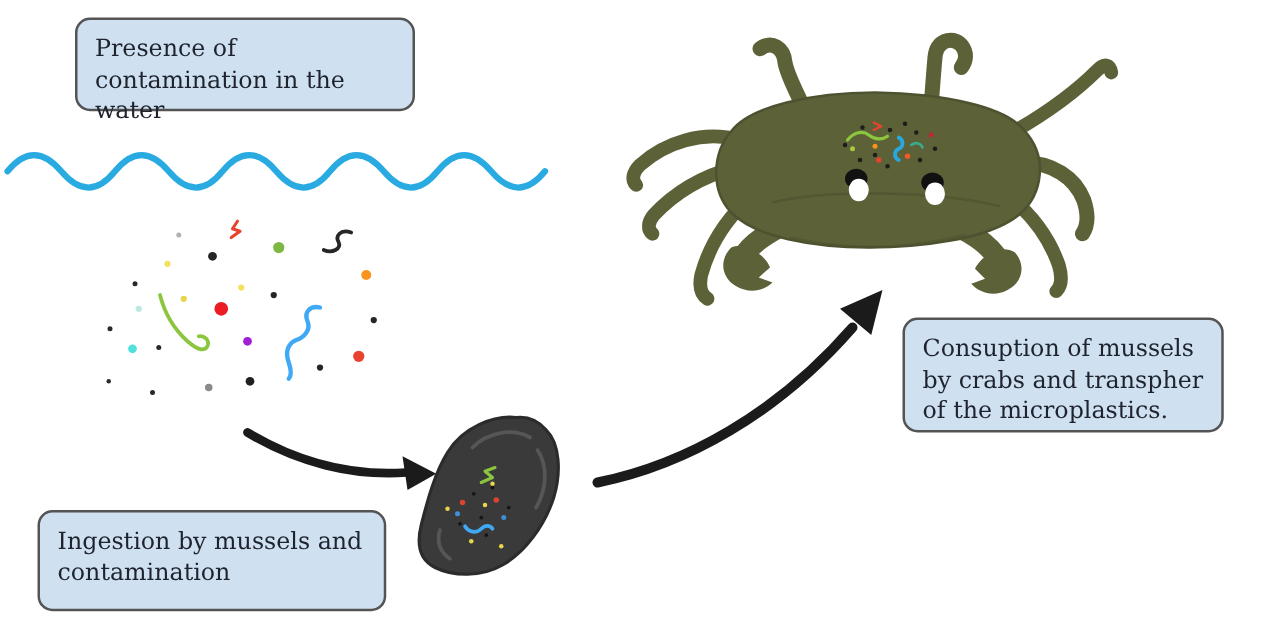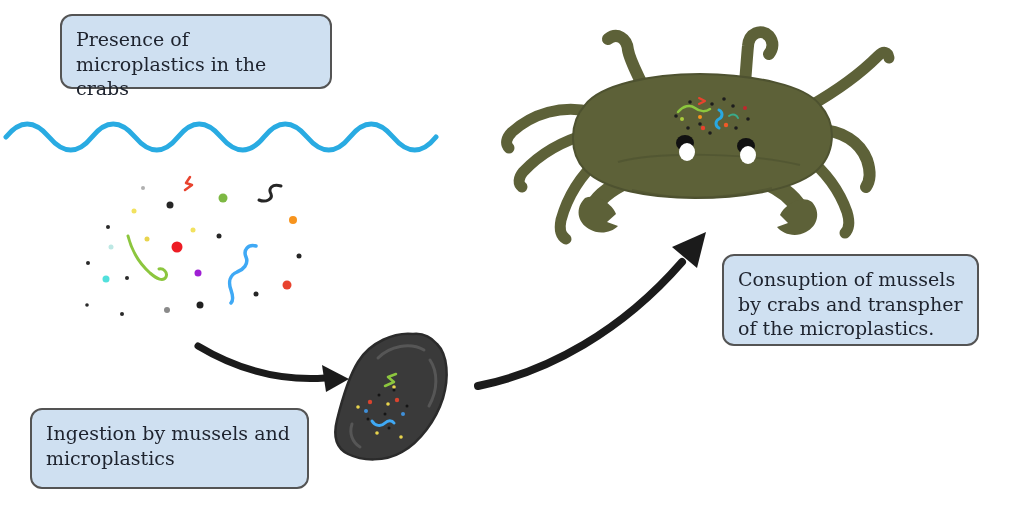--- a/index.html
+++ b/index.html
@@ -161,18 +161,18 @@
           <circle cx="700" cy="117" r="2" fill="#f7941d"></circle>
           <circle cx="745" cy="108" r="2" fill="#c1272d"></circle>
           <path d="M 678 112 C 683 106, 690 104, 695 108 C 700 112, 706 112, 710 109" stroke="#8cc63e" stroke-width="2.5" fill="none" stroke-linecap="round" stroke-linejoin="round"></path>
           <path d="M 719 110 C 723 112, 723 117, 719 119 C 715 121, 715 126, 719 128" stroke="#29a8e0" stroke-width="3" fill="none" stroke-linecap="round" stroke-linejoin="round"></path>
           <path d="M 699 98 l 6 3 l -6 3" stroke="#e8432e" stroke-width="2" fill="none" stroke-linecap="round" stroke-linejoin="round"></path>
           <path d="M 729 116 c 4 -3 8 -1 9 2" stroke="#3aaa8a" stroke-width="2" fill="none" stroke-linecap="round" stroke-linejoin="round"></path>
         </g>
     </g>
   </svg>
 
-  <div class="label-box presence">Presence of microplastics in the crabs</div>
+  <div class="label-box presence">Presence of contamination in the water</div>
 
-  <div class="label-box ingestion">Ingestion by mussels and microplastics</div>
+  <div class="label-box ingestion">Ingestion by mussels and contamination</div>
 
   <div class="label-box consumption">Consuption of mussels by crabs and transpher of the microplastics.</div>
 </div>
 
 </body></html>

